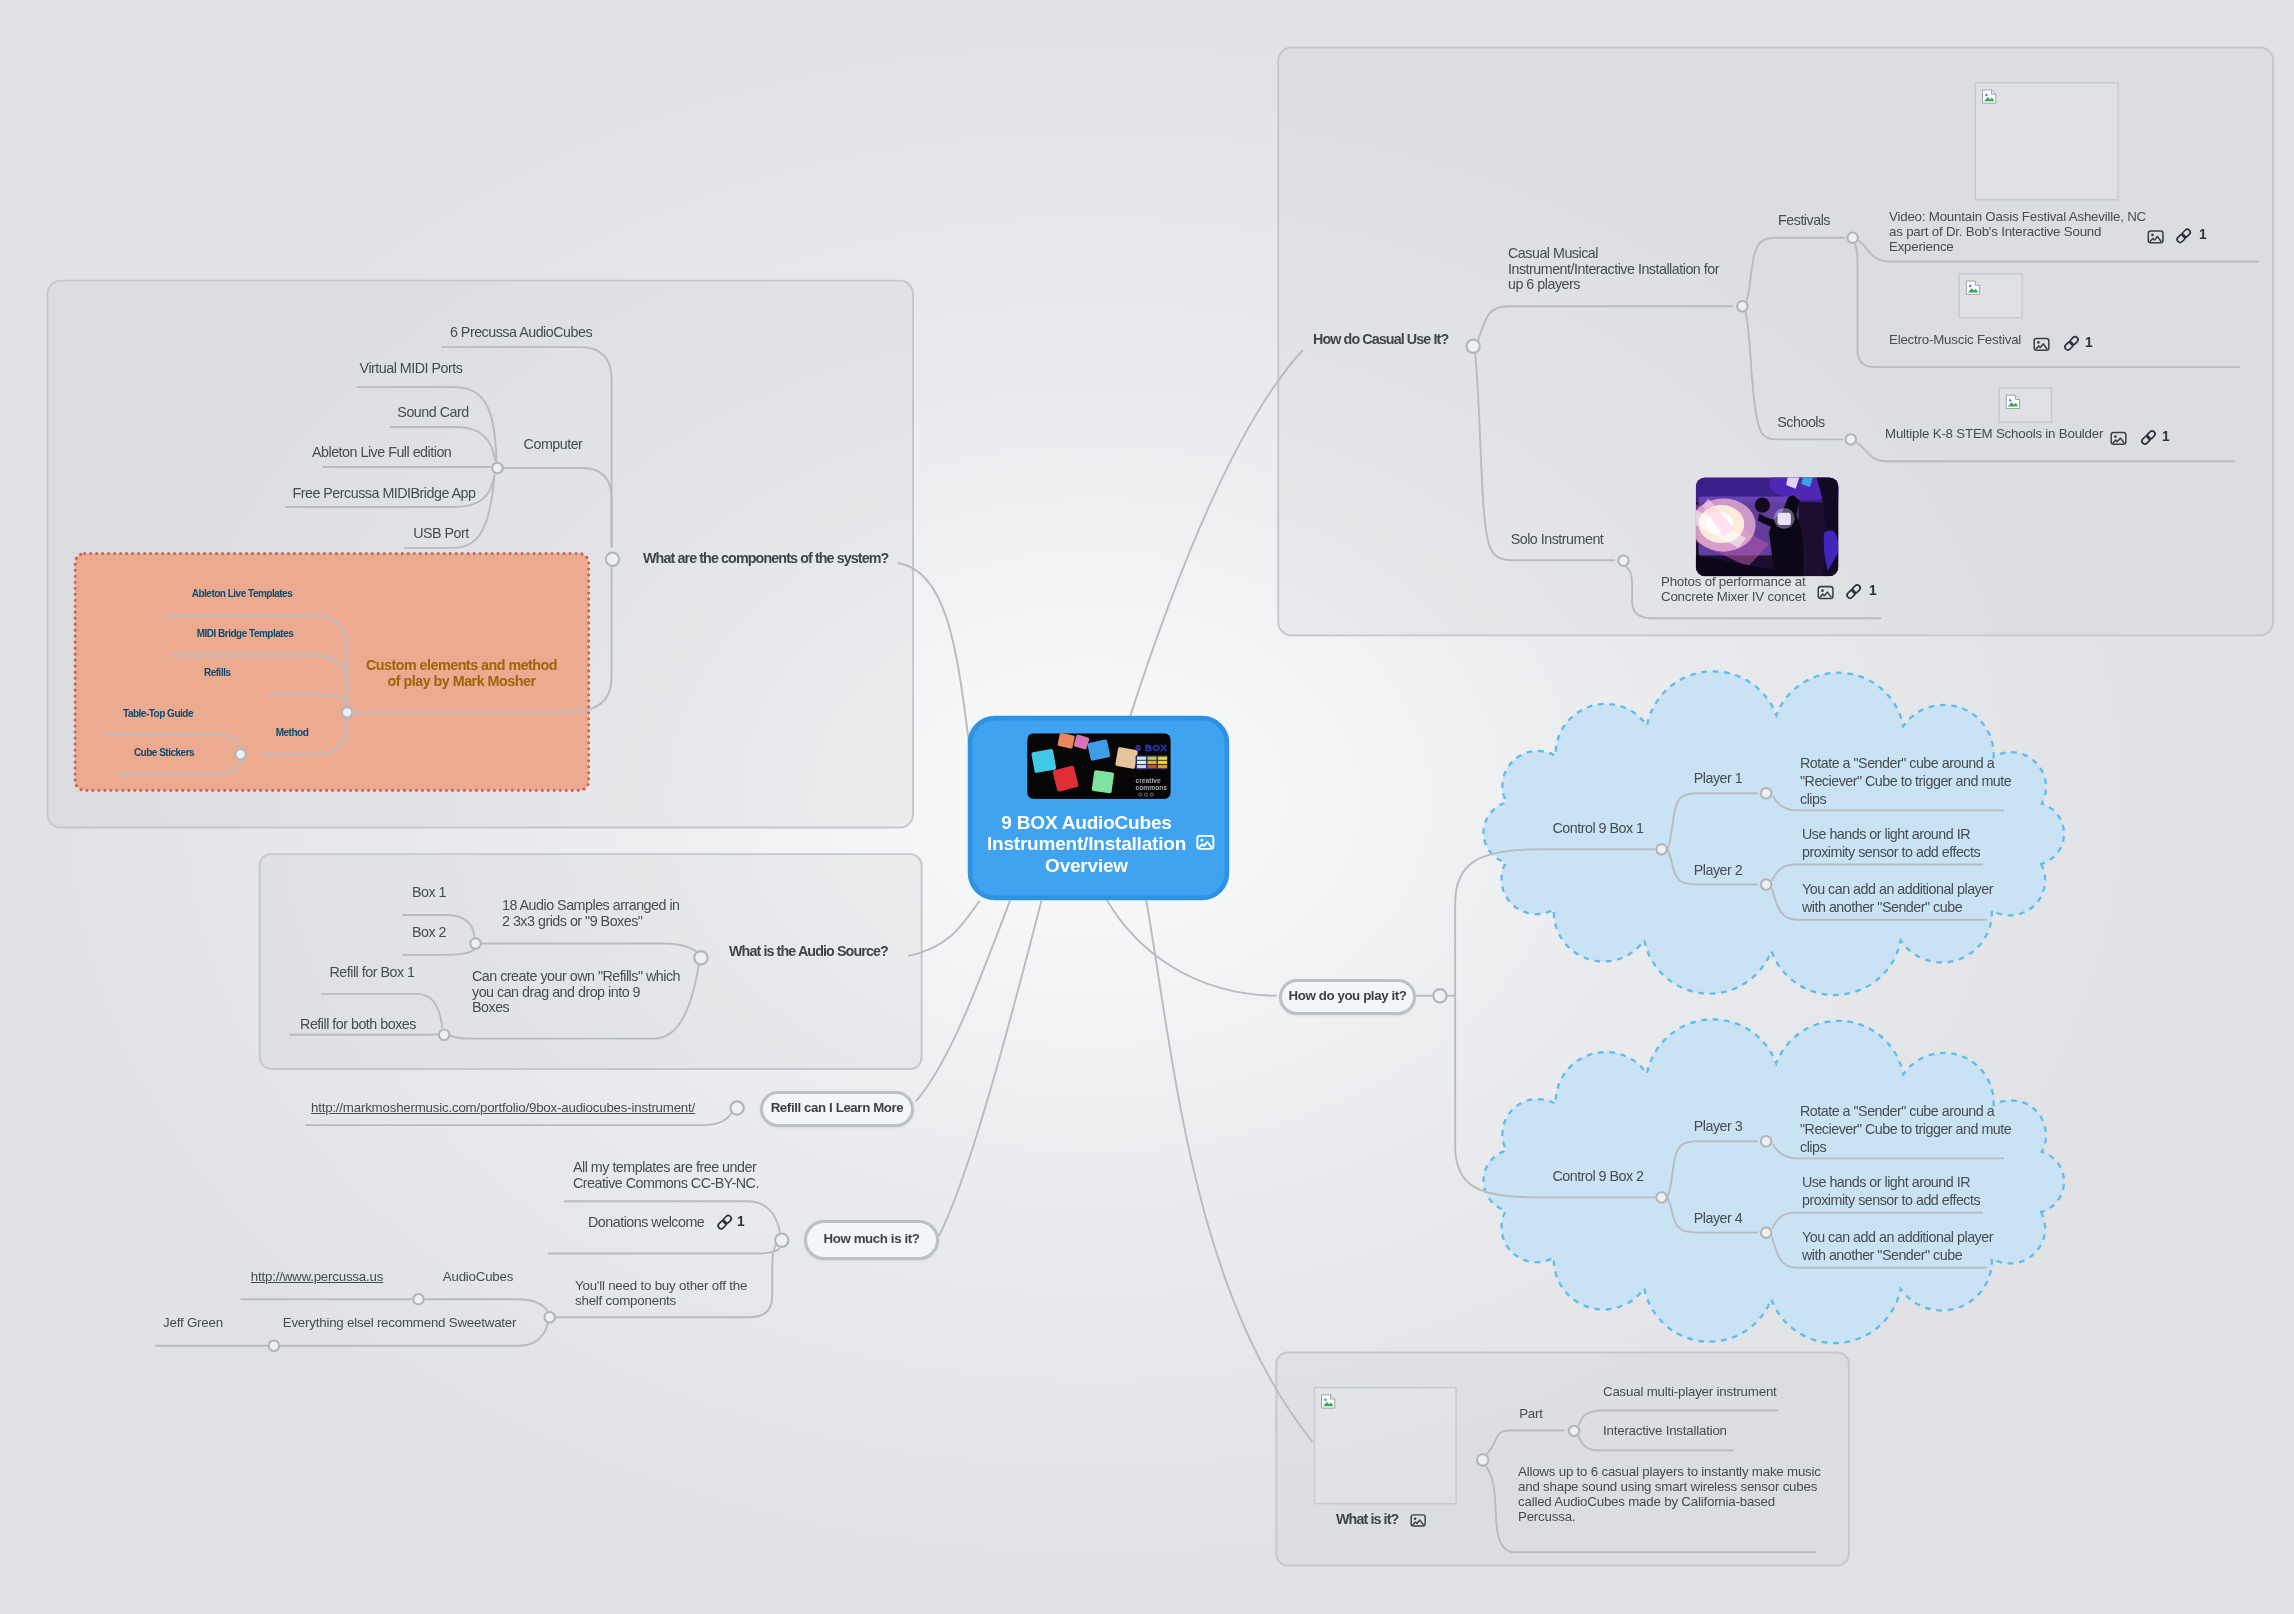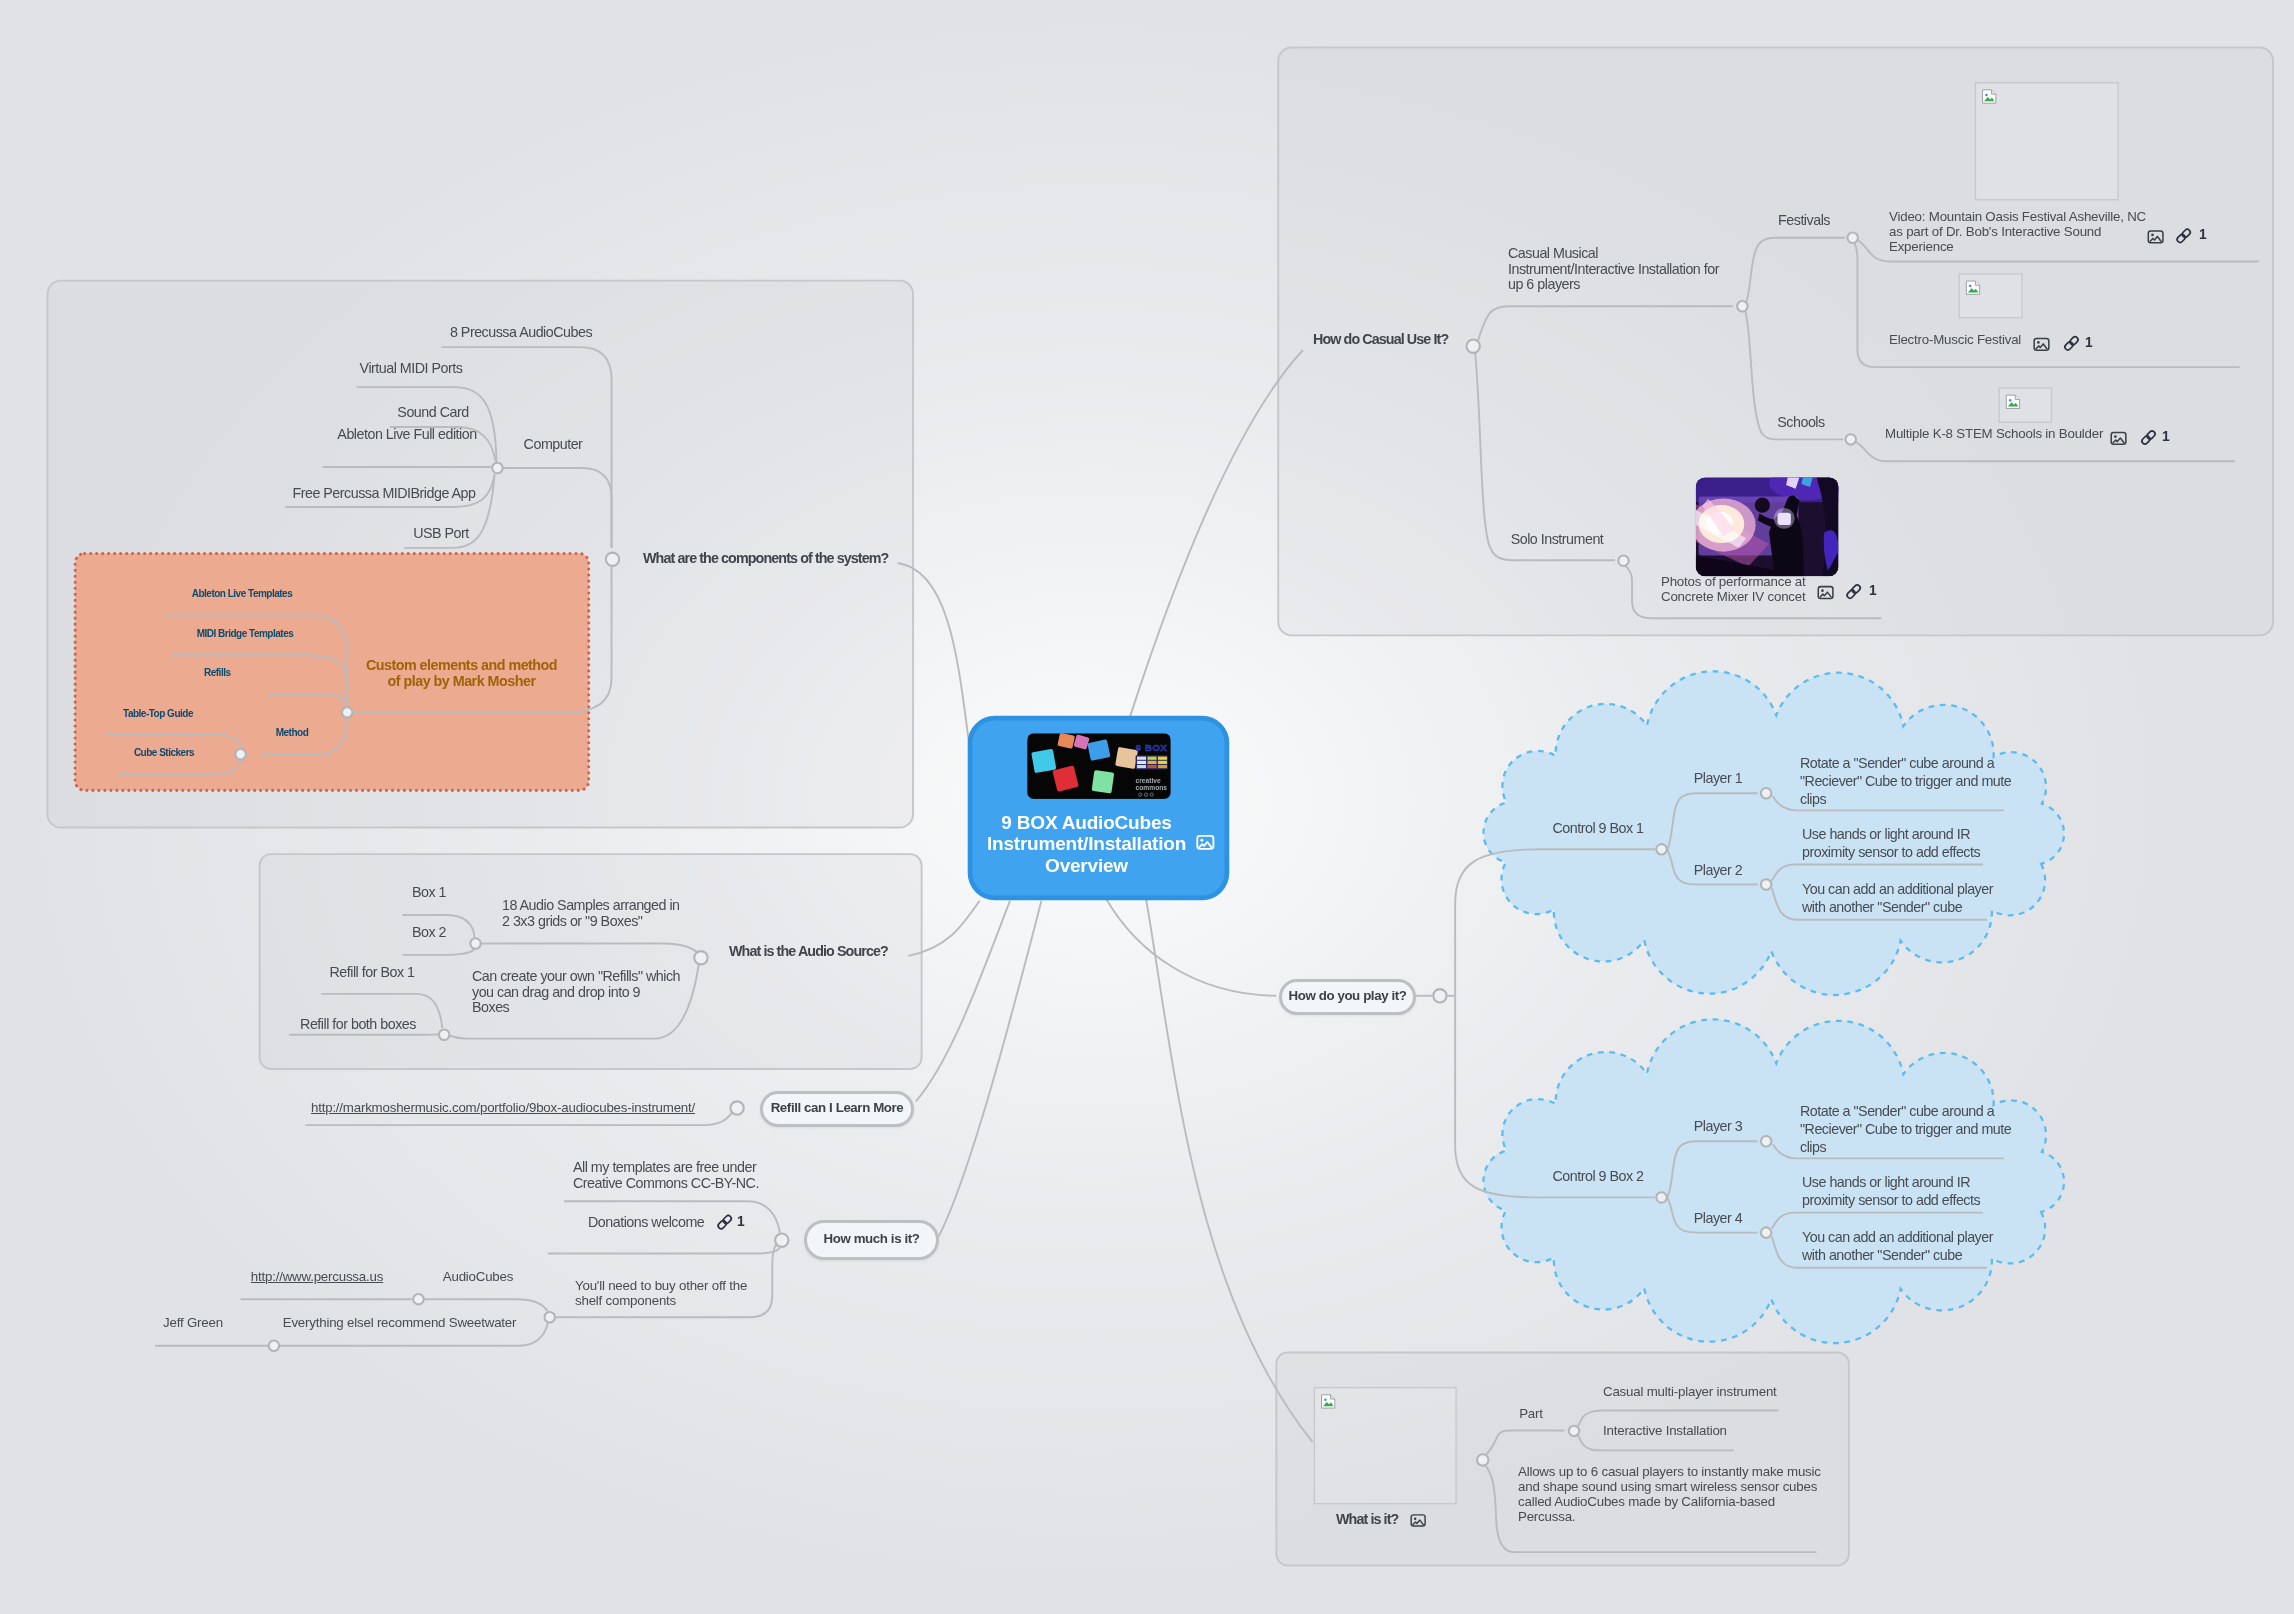--- a/index.html
+++ b/index.html
@@ -271,24 +271,24 @@
       <circle cx="1199" cy="835.5" r="1.7" fill="none" stroke="#8a8f94" stroke-width="0.8"></circle>
       <circle cx="1205" cy="835.5" r="1.7" fill="none" stroke="#8a8f94" stroke-width="0.8"></circle>
       <circle cx="1211" cy="835.5" r="1.7" fill="none" stroke="#8a8f94" stroke-width="0.8"></circle>
     </g>
     <g transform="translate(1258,878) scale(1.1)" fill="none" stroke="#ffffff" stroke-width="1.8">
       <rect x="0.8" y="0.8" width="15.4" height="12.4" rx="2.4"></rect>
       <circle cx="5.2" cy="5" r="1.4" fill="#ffffff" stroke="none"></circle>
       <path d="M2.8 11.6 L5.6 8.7 L7.2 10.3 L10.4 6.6 L14.2 11.6" stroke-linecap="round" stroke-linejoin="round"></path>
     </g>
   </svg>
-<div class="tx n" style="left:426px;top:325px;width:190px;text-align:center">8 Precussa AudioCubes</div>
+<div class="tx n" style="left:426px;top:325px;width:190px;text-align:center">6 Precussa AudioCubes</div>
 <div class="tx n" style="left:316px;top:361px;width:190px;text-align:center">Virtual MIDI Ports</div>
 <div class="tx n" style="left:338px;top:405px;width:190px;text-align:center">Sound Card</div>
-<div class="tx n" style="left:312px;top:427px;width:190px;text-align:center">Ableton Live Full edition</div>
+<div class="tx n" style="left:312px;top:445px;width:190px;">Ableton Live Full edition</div>
 <div class="tx n" style="left:289px;top:486px;width:190px;text-align:center">Free Percussa MIDIBridge App</div>
 <div class="tx n" style="left:346px;top:526px;width:190px;text-align:center">USB Port</div>
 <div class="tx n" style="left:458px;top:437px;width:190px;text-align:center">Computer</div>
 <div class="tx nb" style="left:357px;top:657px;width:209px;text-align:center">Custom elements and method<br>of play by Mark Mosher</div>
 <div class="tx sb" style="left:147px;top:586px;width:190px;text-align:center">Ableton Live Templates</div>
 <div class="tx sb" style="left:150px;top:626px;width:190px;text-align:center">MIDI Bridge Templates</div>
 <div class="tx sb" style="left:204px;top:665px;width:190px;text-align:left">Refills</div>
 <div class="tx sb" style="left:197px;top:725px;width:190px;text-align:center">Method</div>
 <div class="tx sb" style="left:63px;top:706px;width:190px;text-align:center">Table-Top Guide</div>
 <div class="tx sb" style="left:69px;top:745px;width:190px;text-align:center">Cube Stickers</div>

